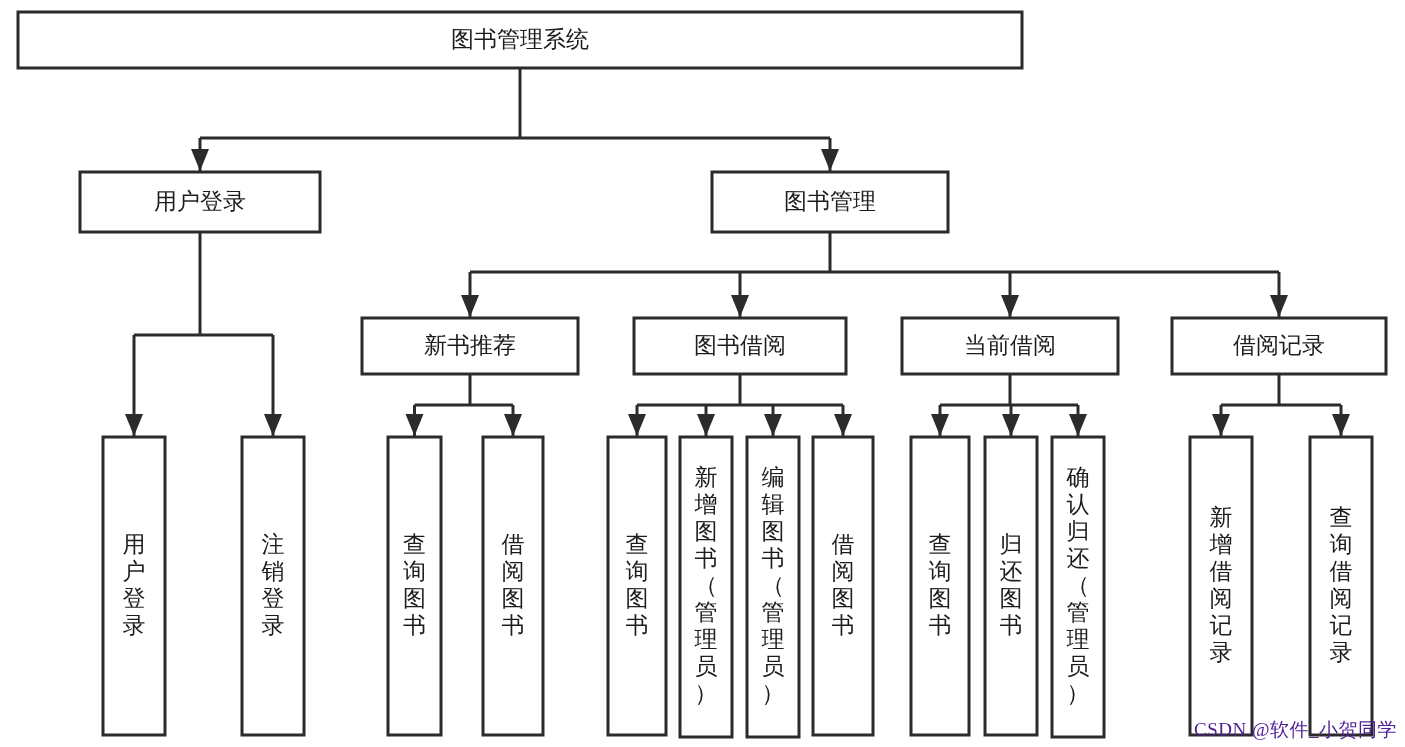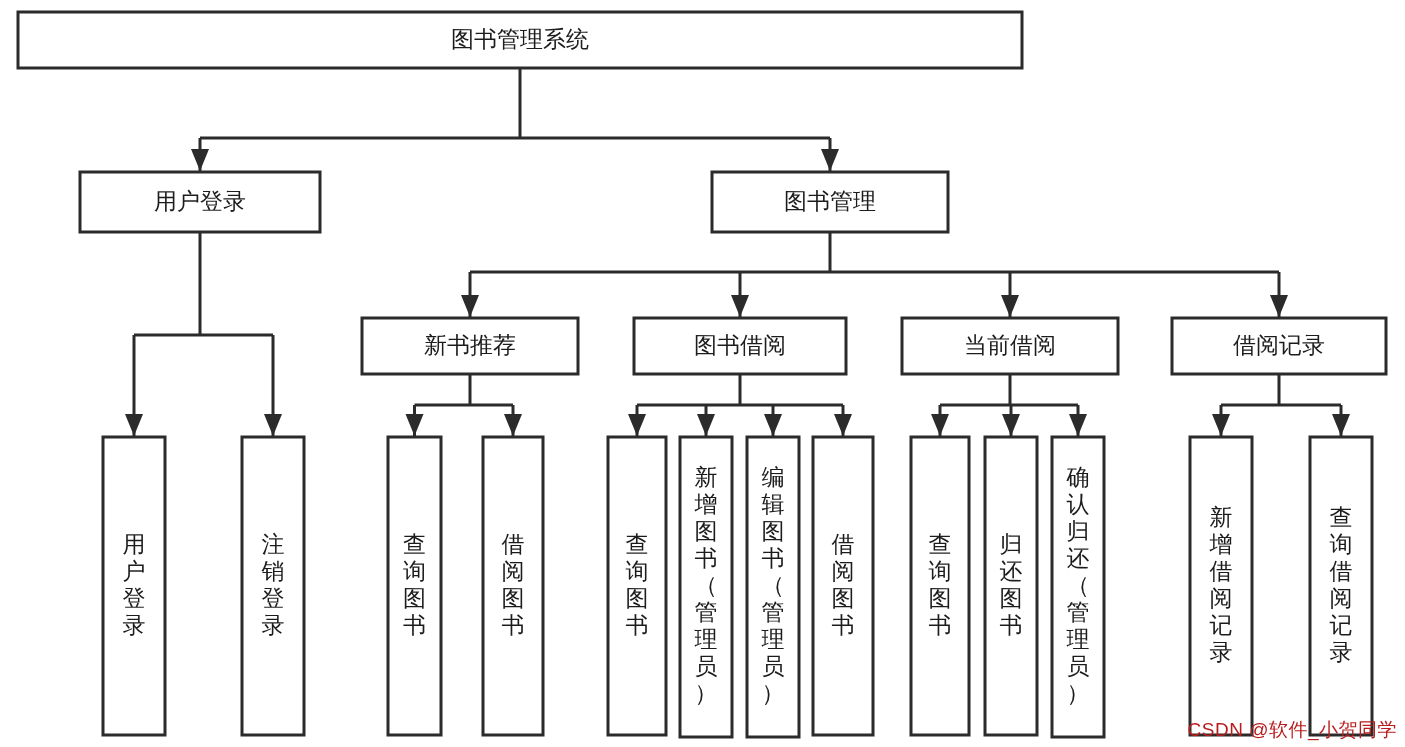--- a/index.html
+++ b/index.html
@@ -48,23 +48,23 @@
   .node-label-vertical {
     fill: #1c1c1c;
     font-family: "Liberation Sans", "DejaVu Sans", sans-serif;
     font-size: 23px;
     text-anchor: middle;
   }
   .watermark {
     position: absolute;
     right: 8px;
     bottom: 4px;
-    font-family: Liberation Sans, sans-serif;
+    font-family: Liberation Serif, serif;
     font-size: 19px;
-    color: #b91c1c;
+    color: #4c1d95;
     letter-spacing: 0.5px;
     white-space: nowrap;
     pointer-events: none;
   }
 </style>
 </head>
 <body>
 
 <div id="diagram-root">
   <svg id="diagram-svg" width="1405" height="747" viewBox="0 0 1405 747">

